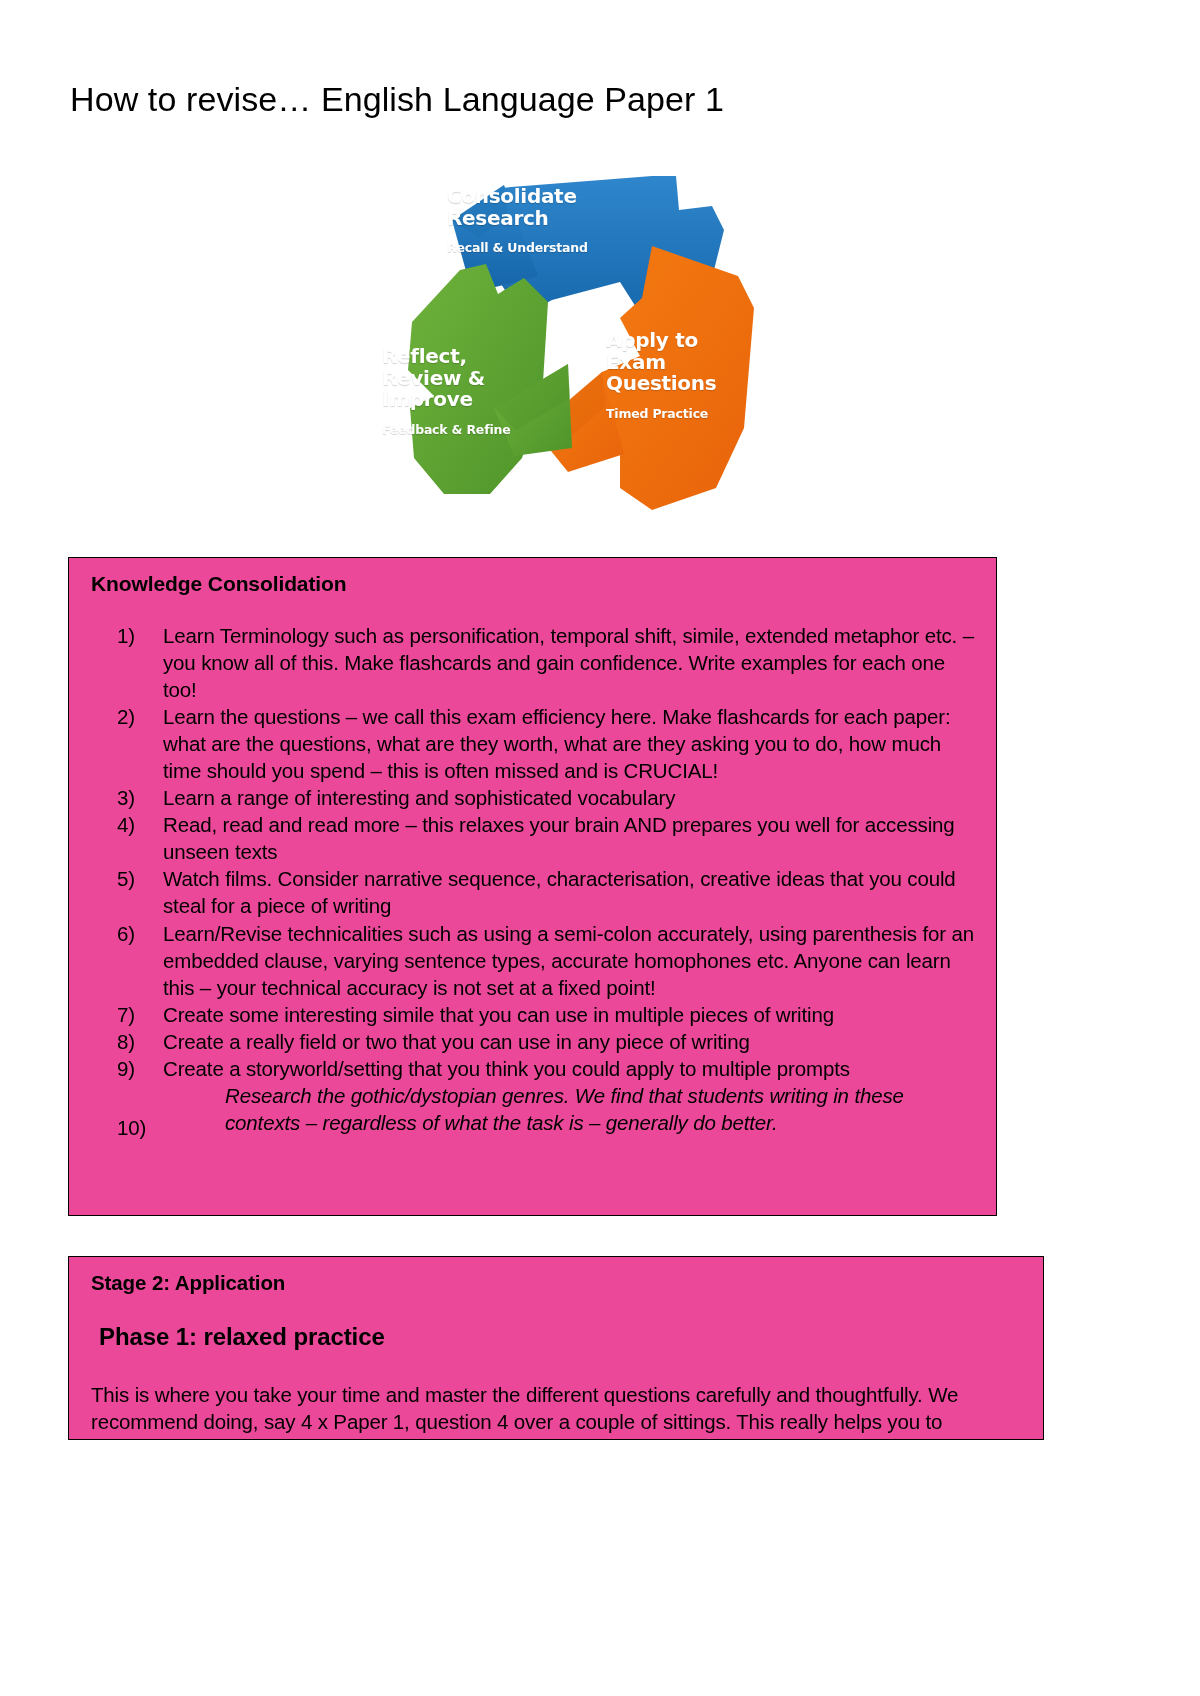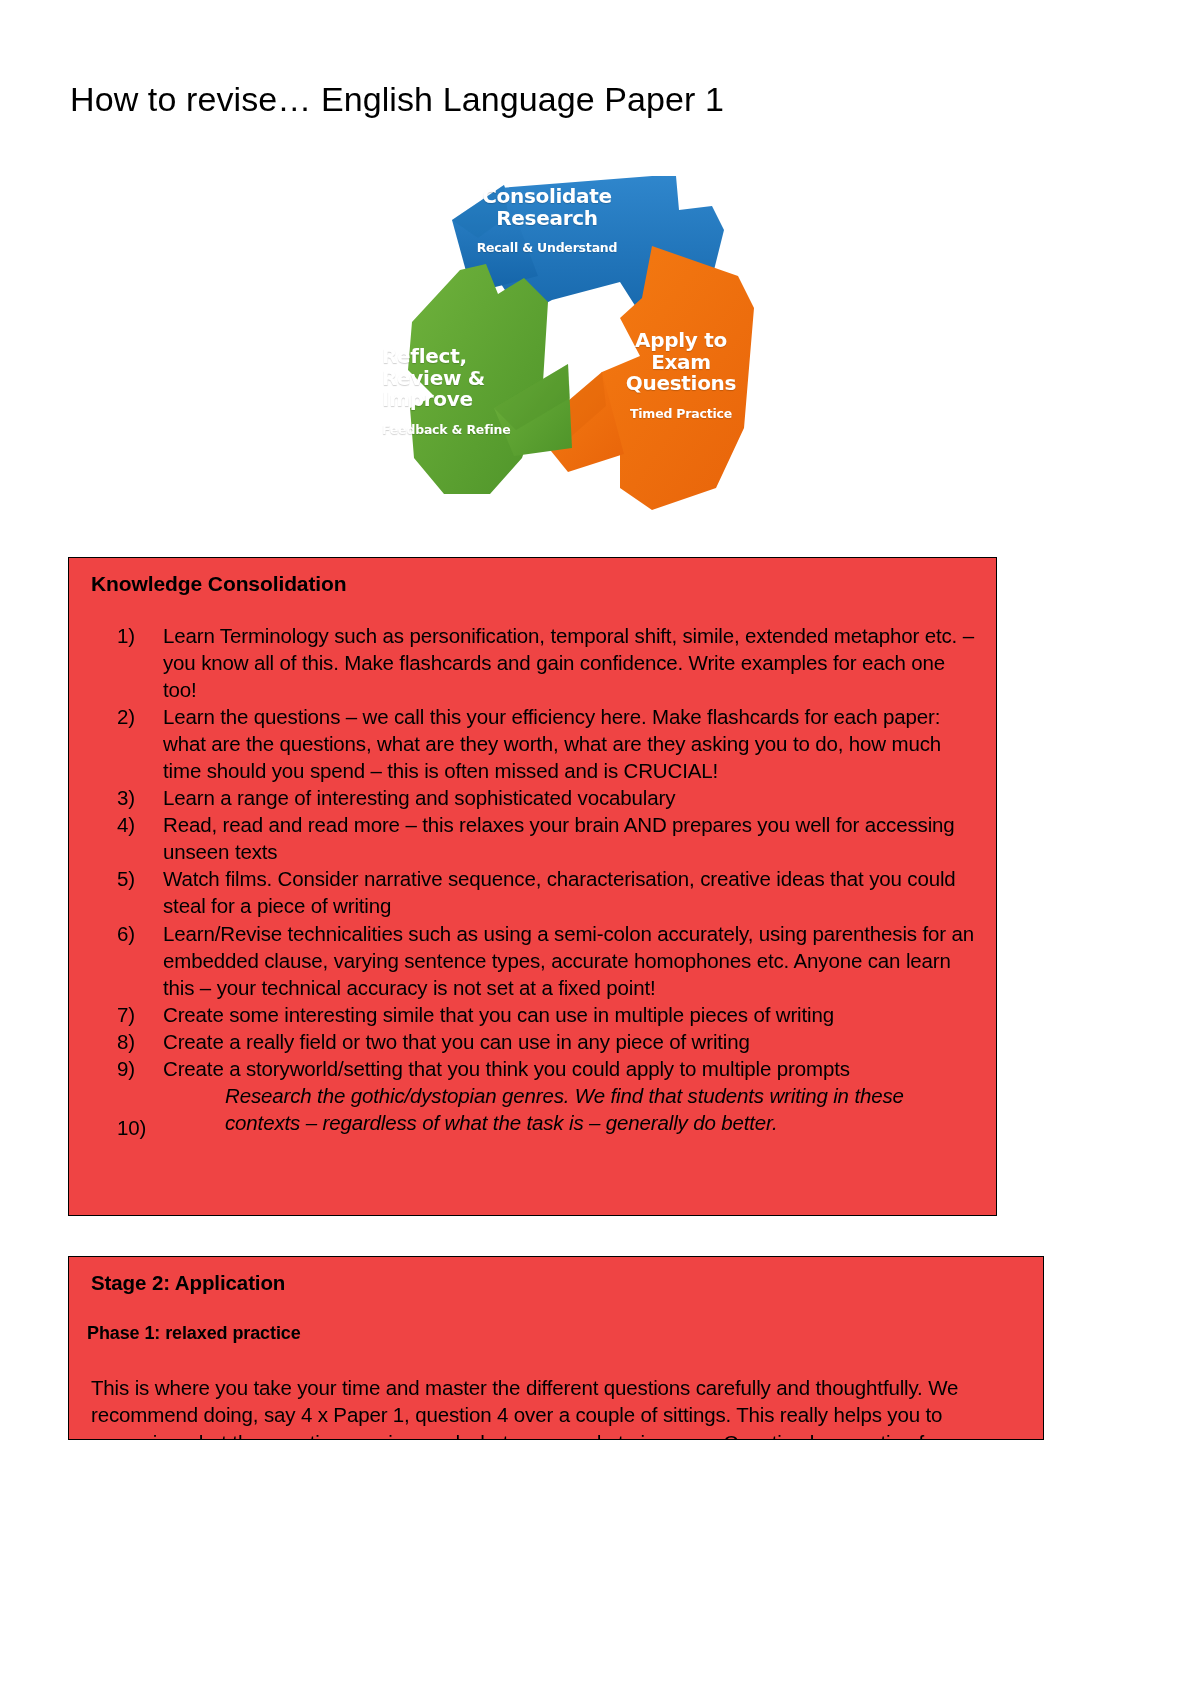--- a/index.html
+++ b/index.html
@@ -40,21 +40,20 @@
     position: absolute;
     left: 352px;
     top: 140px;
     width: 412px;
     height: 358px;
   }
   .diagram svg { display: block; width: 412px; height: 358px; }
 
   .arrow-label {
     position: absolute;
-    text-align: center;
     color: #ffffff;
     font-family: "DejaVu Sans", sans-serif;
     pointer-events: none;
   }
   .arrow-label .main {
     font-weight: bold;
     font-size: 20px;
     line-height: 1.08;
     letter-spacing: -0.3px;
     text-shadow: 0 1px 1px rgba(0,0,0,.18);
@@ -72,21 +71,21 @@
   .lbl-apply       { left: 254px; top: 172px; width: 150px; }
   .lbl-reflect     { left: 30px; top: 188px; width: 160px; text-align: left; }
   .lbl-reflect .main { text-align: left; }
   .lbl-reflect .sub  { text-align: left; }
 
   
   .box {
     position: absolute;
     border: 1.6px solid #000000;
     box-sizing: border-box;
-    background: #ef4444;
+    background: #ec4899;
   }
   .box-knowledge {
     left: 68px;
     top: 539px;
     width: 929px;
     height: 659px;
     padding: 14px 18px 0 14px;
   }
   .box-stage2 {
     left: 68px;
@@ -130,24 +129,24 @@
   ol.klist > li .txt { display: block; }
 
   
   .s2-heading {
     font-size: 20.5px;
     font-weight: bold;
     letter-spacing: -0.1px;
     margin: 0 0 0 8px;
   }
   .s2-subheading {
-    font-size: 18px;
+    font-size: 24px;
     font-weight: bold;
     letter-spacing: -0.1px;
-    margin: 28px 0 0 4px;
+    margin: 28px 0 0 16px;
   }
   .s2-para {
     font-size: 20.5px;
     line-height: 1.33;
     letter-spacing: -0.15px;
     margin: 30px 0 0 8px;
   }
 </style>
 </head>
 <body>
@@ -225,21 +224,21 @@
   <div class="box box-knowledge">
     <div class="box-heading">Knowledge Consolidation</div>
 
     <ol class="klist">
       <li>
         <span class="num">1)</span>
         <span class="txt">Learn Terminology such as personification, temporal shift, simile, extended metaphor etc. – you know all of this. Make flashcards and gain confidence. Write examples for each one too!</span>
       </li>
       <li>
         <span class="num">2)</span>
-        <span class="txt">Learn the questions – we call this your efficiency here. Make flashcards for each paper: what are the questions, what are they worth, what are they asking you to do, how much time should you spend – this is often missed and is CRUCIAL!</span>
+        <span class="txt">Learn the questions – we call this exam efficiency here. Make flashcards for each paper: what are the questions, what are they worth, what are they asking you to do, how much time should you spend – this is often missed and is CRUCIAL!</span>
       </li>
       <li>
         <span class="num">3)</span>
         <span class="txt">Learn a range of interesting and sophisticated vocabulary</span>
       </li>
       <li>
         <span class="num">4)</span>
         <span class="txt">Read, read and read more – this relaxes your brain AND prepares you well for accessing unseen texts</span>
       </li>
       <li>

